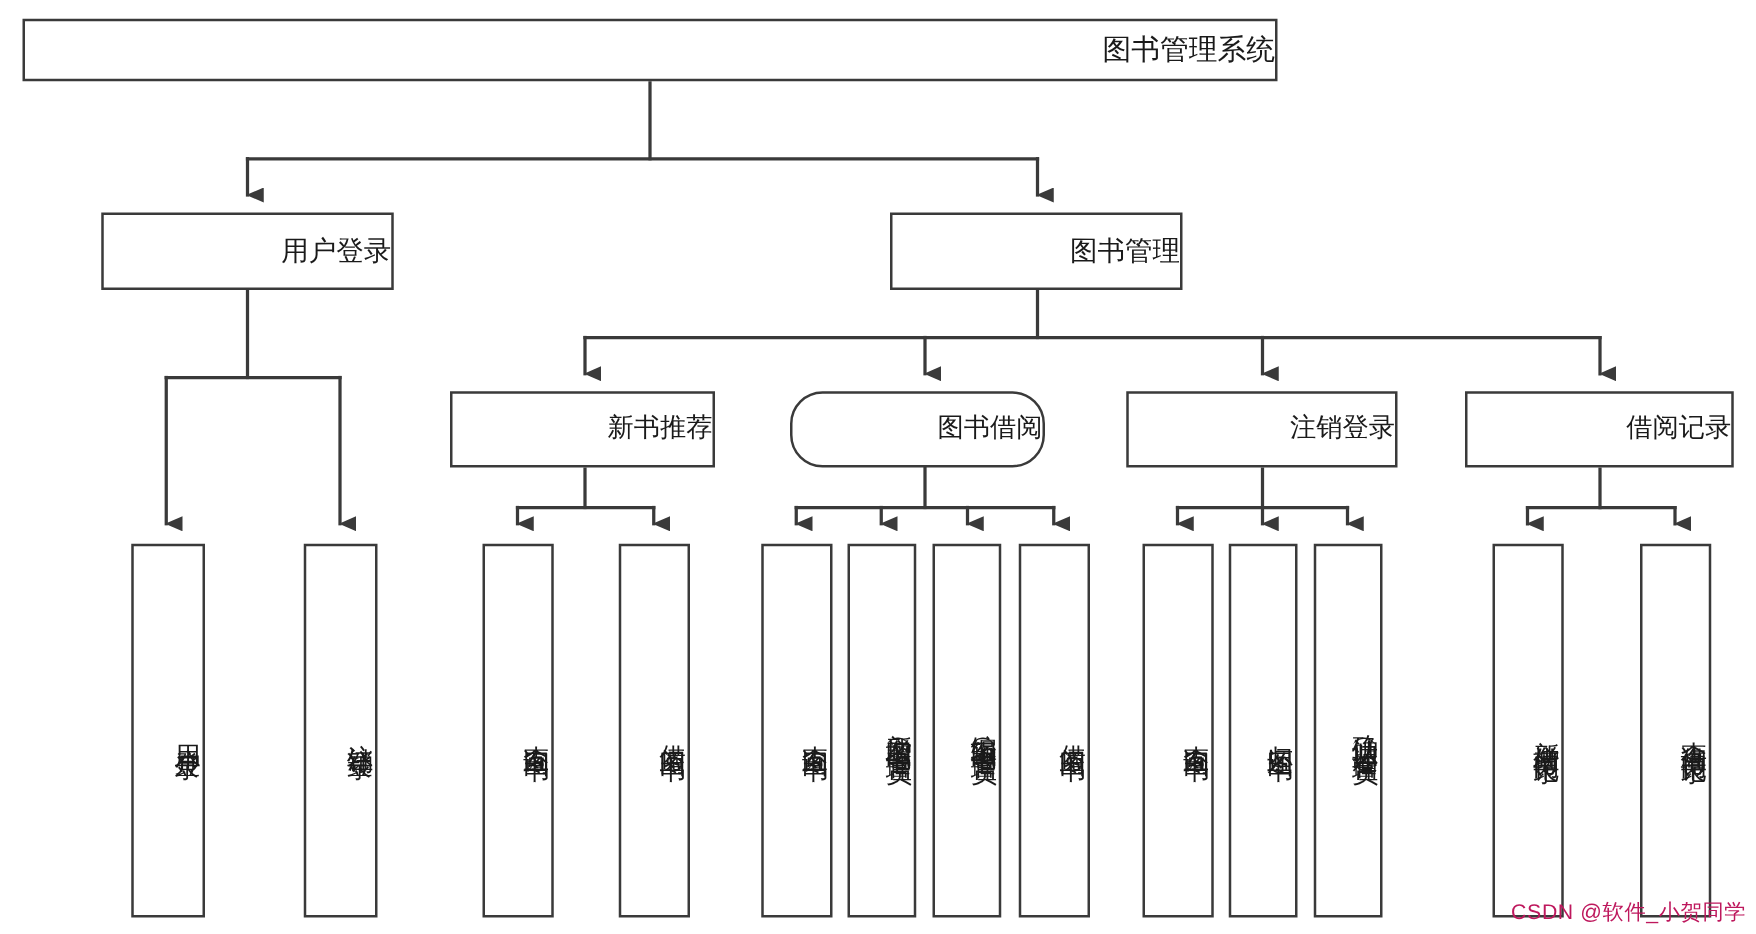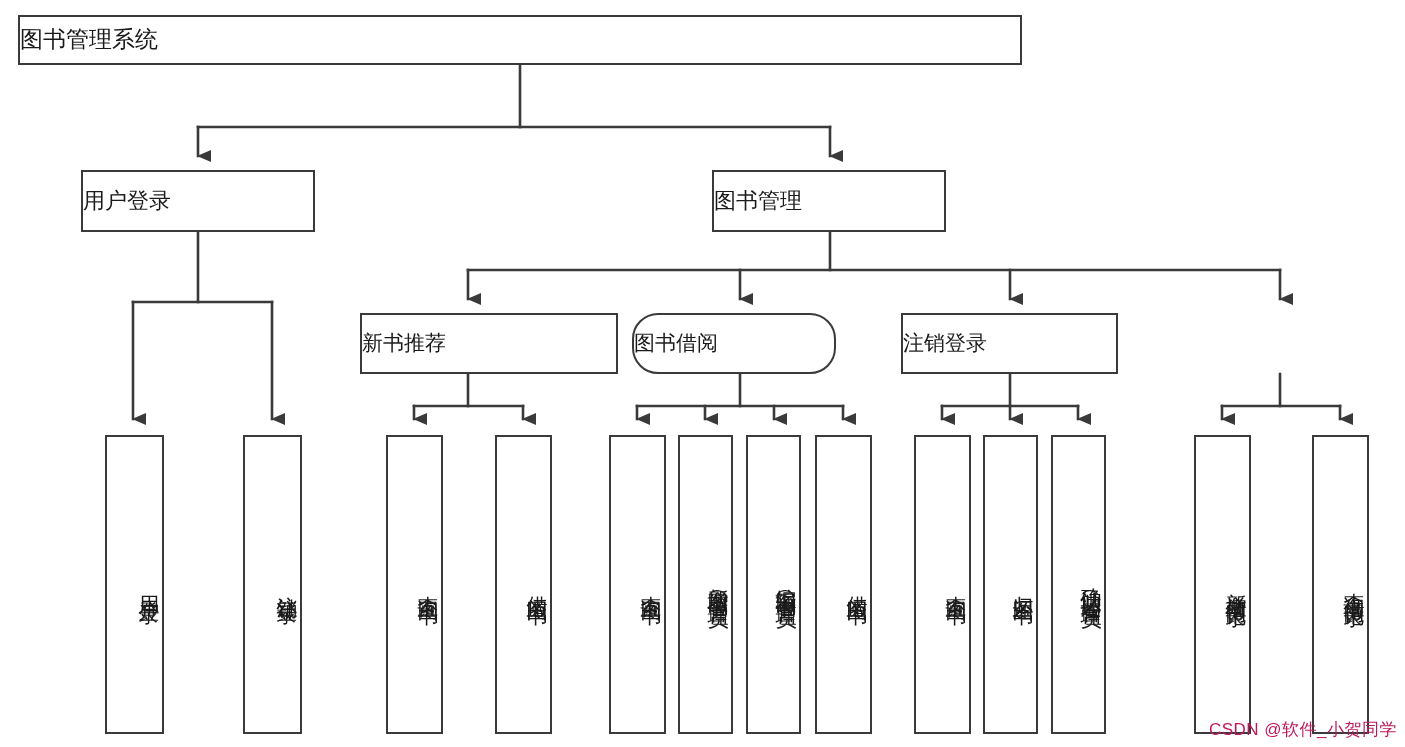--- a/index.html
+++ b/index.html
@@ -3,21 +3,21 @@
 <meta charset="utf-8">
 <style>
   html,body{margin:0;padding:0;background:#ffffff;}
   body{width:1405px;height:747px;overflow:hidden;
        font-family:"Liberation Sans","DejaVu Sans",sans-serif;}
   #diagram-root{position:relative;width:1405px;height:747px;background:#fff;}
   svg#wires{position:absolute;left:0;top:0;width:1405px;height:747px;}
 
   .node{position:absolute;box-sizing:border-box;background:#ffffff;
         border:2.5px solid #3a3a3a;display:flex;align-items:center;
-        justify-content:flex-start;color:#1a1a1a;}
+        justify-content:flex-end;color:#1a1a1a;}
   .node .lbl{display:block;text-align:center;line-height:1.18;}
 
   .node.root{font-size:23px;}
   .node.lvl2{font-size:22px;}
   .node.lvl3{font-size:21px;}
 
   .node.leaf{writing-mode:vertical-rl;text-orientation:upright;
              font-size:21px;padding:10px 2px;align-items:flex-start;
              justify-content:center;}
   .node.leaf .lbl{writing-mode:vertical-rl;text-orientation:upright;
@@ -86,28 +86,31 @@
     <span class="lbl">图书管理系统</span>
   </div>
 
   <div class="node lvl2" style="left:81px;top:170px;width:234px;height:62px;">
     <span class="lbl">用户登录</span>
   </div>
   <div class="node lvl2" style="left:712px;top:170px;width:234px;height:62px;">
     <span class="lbl">图书管理</span>
   </div>
 
-  <div class="node lvl3" style="left:360px;top:313px;width:258px;height:61px;">
+  <div class="node lvl3" style="left:360px;top:313px;width:212px;height:61px;">
     <span class="lbl">新书推荐</span>
   </div>
   <div class="node lvl3" style="left:632px;top:313px;width:204px;height:61px;border-radius:26px;">
     <span class="lbl">图书借阅</span>
   </div>
   <div class="node lvl3" style="left:901px;top:313px;width:217px;height:61px;">
     <span class="lbl">注销登录</span>
+  </div>
+  <div class="node lvl3" style="left:1172px;top:313px;width:215px;height:61px;">
+    <span class="lbl">借阅记录</span>
   </div>
 
   <div class="node leaf" style="left:105px;top:435px;width:59px;height:299px;">
     <span class="lbl">用户登录</span>
   </div>
   <div class="node leaf" style="left:243px;top:435px;width:59px;height:299px;">
     <span class="lbl">注销登录</span>
   </div>
 
   <div class="node leaf" style="left:386px;top:435px;width:57px;height:299px;">

